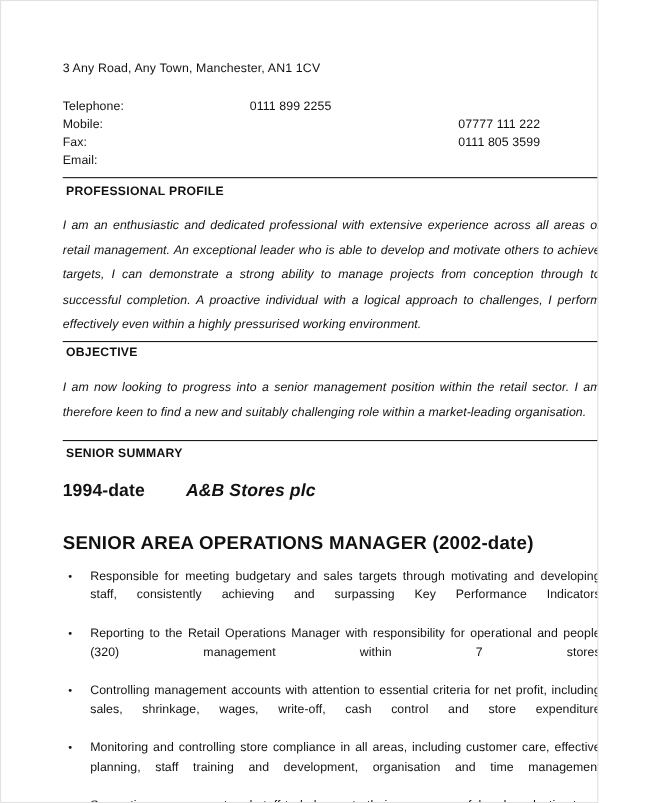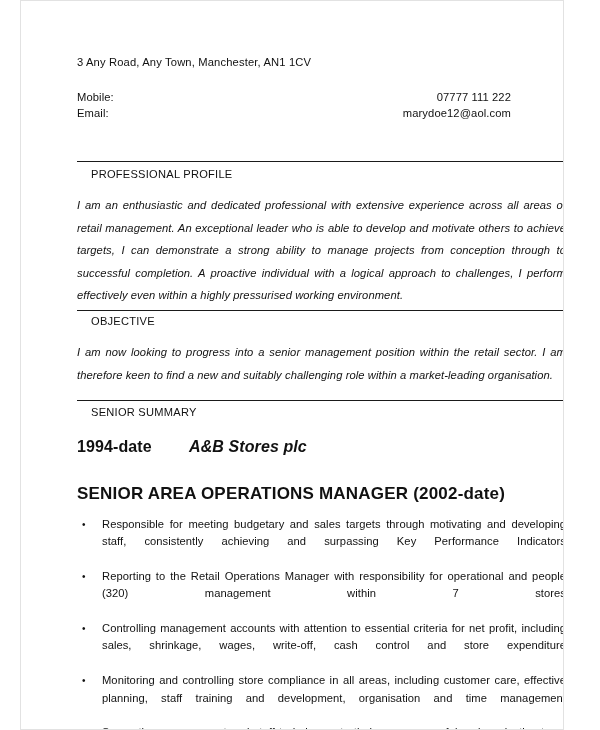--- a/index.html
+++ b/index.html
@@ -12,21 +12,20 @@
     -webkit-font-smoothing: antialiased;
   }
   .page {
     position: relative;
     width: 544px;
     height: 730px;
     box-sizing: border-box;
     background: #ffffff;
     border: 1px solid #e2e2e2;
     overflow: hidden;
-    margin-left: 20px;
   }
   .sheet {
     position: absolute;
     left: 56px;
     top: 0;
     width: 489px;
     color: #111111;
   }
 
   
@@ -75,23 +74,23 @@
   
   .rule {
     position: absolute;
     left: 0;
     width: 489px;
     height: 0;
     border-top: 1.6px solid #1a1a1a;
   }
   .sec-head {
     position: absolute;
-    left: 14px;
+    left: 3px;
     font-size: 11.1px;
-    font-weight: normal;
+    font-weight: bold;
     letter-spacing: 0.25px;
     white-space: nowrap;
   }
 
   
   .para {
     position: absolute;
     left: 0;
     width: 489px;
     font-size: 11.2px;
@@ -174,27 +173,34 @@
 </style>
 </head>
 <body>
 
 <div class="page">
   <div class="sheet">
 
     <div class="address">3 Any Road, Any Town, Manchester, AN1 1CV</div>
 
     <div class="contact">
+      <div class="contact-row first">
+        <span class="contact-label">Telephone:</span>
+        <span class="contact-value">0111 899 2255</span>
+      </div>
       <div class="contact-row">
         <span class="contact-label">Mobile:</span>
         <span class="contact-value">07777 111 222</span>
       </div>
       <div class="contact-row">
+        <span class="contact-label">Fax:</span>
+        <span class="contact-value">0111 805 3599</span>
+      </div>
+      <div class="contact-row">
         <span class="contact-label">Email:</span>
-        <span class="contact-value">marydoe12@aol.com</span>
       </div>
     </div>
 
     <div class="rule" style="top:160px;"></div>
     <div class="sec-head" style="top:167px;">PROFESSIONAL PROFILE</div>
     <div class="para" style="top:193px;">I am an enthusiastic and dedicated professional with extensive experience across all areas of retail management.   An exceptional leader who is able to develop and motivate others to achieve targets, I can demonstrate a strong ability to manage projects from conception through to successful completion.  A proactive individual with a logical approach to challenges, I perform effectively even within a highly pressurised working environment.</div>
 
     <div class="rule" style="top:309px;"></div>
     <div class="sec-head" style="top:314px;">OBJECTIVE</div>
     <div class="para" style="top:340px;">I am now looking to progress into a senior management position within the retail sector.   I am therefore keen to find a new and suitably challenging role within a market-leading organisation.</div>

